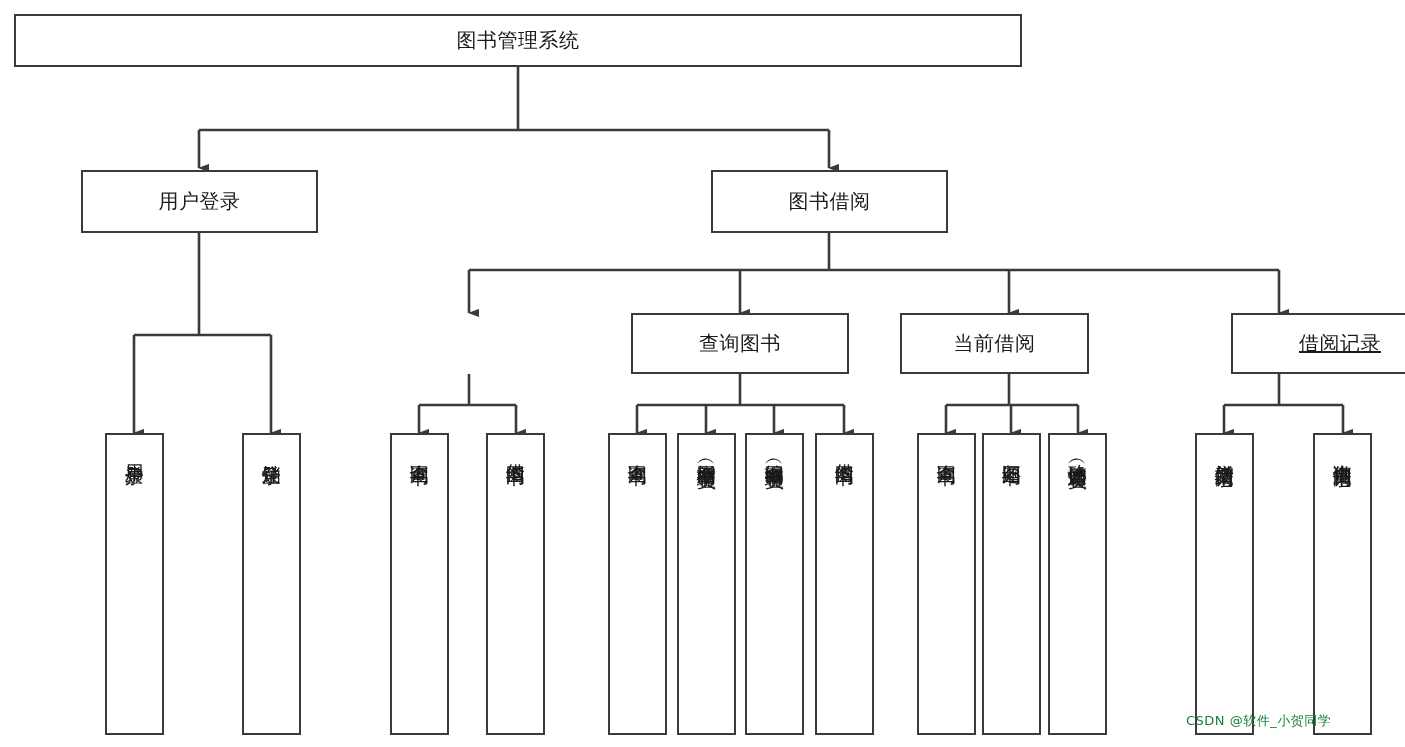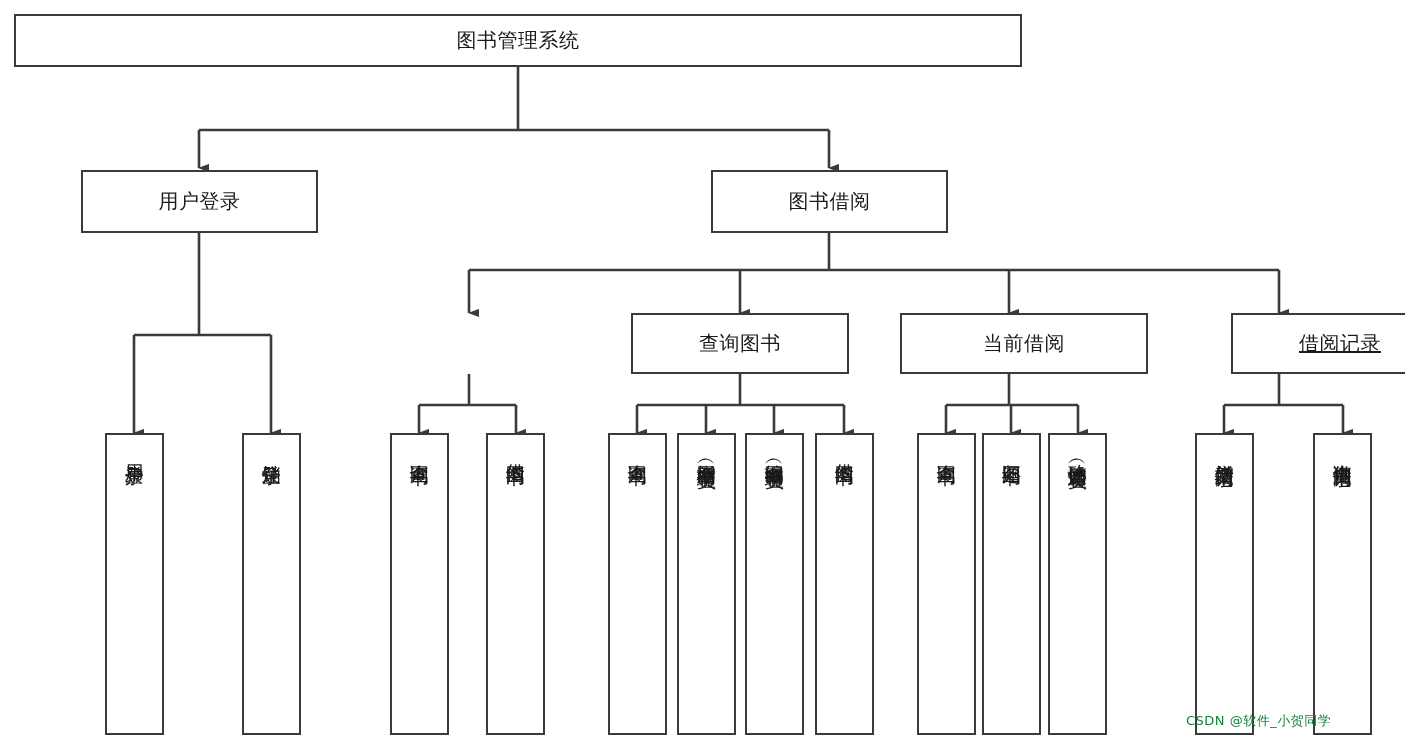--- a/index.html
+++ b/index.html
@@ -135,21 +135,21 @@
   <div class="node horizontal" style="left:81px; top:170px; width:237px; height:63px;">
     <span class="node-label">用户登录</span>
   </div>
   <div class="node horizontal" style="left:711px; top:170px; width:237px; height:63px;">
     <span class="node-label">图书借阅</span>
   </div>
 
   <div class="node horizontal" style="left:631px; top:313px; width:218px; height:61px;">
     <span class="node-label">查询图书</span>
   </div>
-  <div class="node horizontal" style="left:900px; top:313px; width:248px; height:61px;">
+  <div class="node horizontal" style="left:900px; top:313px; width:189px; height:61px;">
     <span class="node-label">当前借阅</span>
   </div>
   <div class="node horizontal" style="left:1231px; top:313px; width:218px; height:61px;text-decoration:underline;">
     <span class="node-label">借阅记录</span>
   </div>
 
   <div class="node vertical" style="left:105px; top:433px; width:59px; height:302px;">
     <span class="node-label">用户登录</span>
   </div>
   <div class="node vertical" style="left:242px; top:433px; width:59px; height:302px;">

